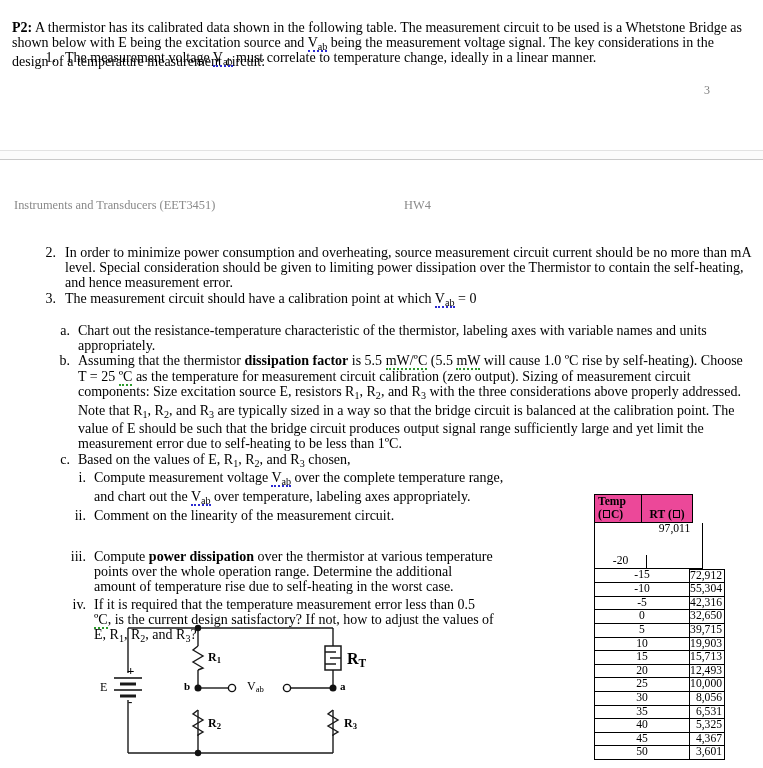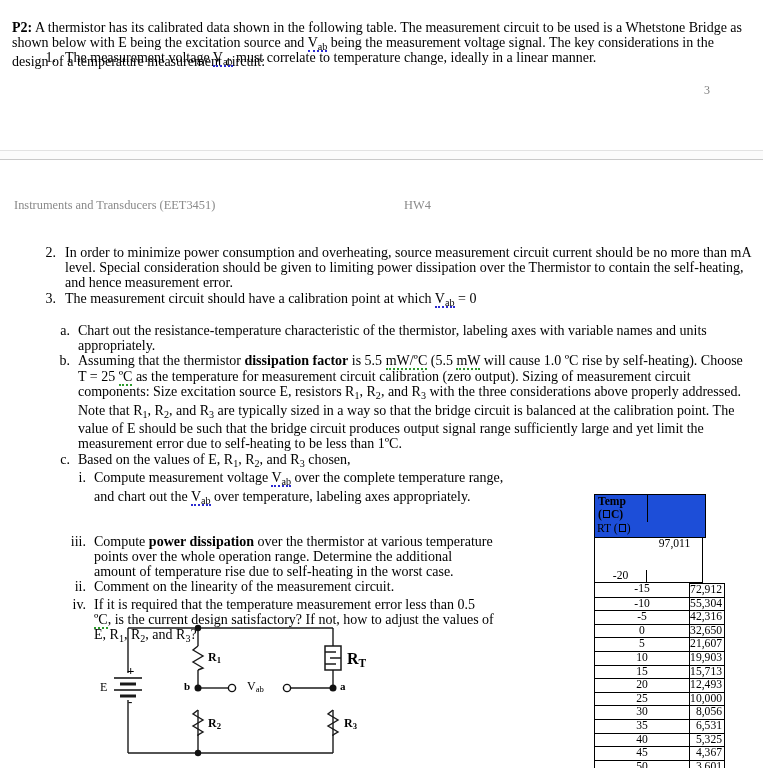--- a/index.html
+++ b/index.html
@@ -122,41 +122,40 @@
     position: absolute;
     left: 594px;
     top: 494px;
     font-family: "Liberation Serif", serif;
     font-size: 11.6px;
   }
   #calib-table .hdr {
     display: flex;
     border: 1px solid #000;
     box-sizing: border-box;
-    width: 112px;
-    background: #1d4ed8;
-    flex-direction: column;
+    width: 99px;
+    background: #ec4899;
   }
   #calib-table .hdr .h1 {
     width: 53px;
     box-sizing: border-box;
     border-right: 1px solid #000;
     padding: 1px 2px 1px 3px;
     font-weight: bold;
     line-height: 12.5px;
   }
   #calib-table .hdr .h2 {
     width: 56px;
     box-sizing: border-box;
     padding: 1px 2px;
-    font-weight: normal;
+    font-weight: bold;
     text-align: center;
     display: flex;
     align-items: flex-end;
-    justify-content: flex-start;
+    justify-content: center;
     line-height: 12.5px;
   }
   #calib-table .row0 {
     display: flex;
     width: 109px;
     box-sizing: border-box;
     border-left: 1px solid #000;
     border-right: 1px solid #000;
     border-bottom: 1px solid #000;
     background: #ffffff;
@@ -271,28 +270,28 @@
     <div class="num-row lvl1">
       <span class="num-marker" style="width:22px;">c.</span>
       <span class="num-body" style="padding-left:8px;"><span>Based on the values of E, R</span><sub>1</sub><span>, R</span><sub>2</sub><span>, and R</span><sub>3</sub><span> chosen,</span></span>
     </div>
 
     <div class="num-row lvl2">
       <span class="num-marker" style="width:22px;">i.</span>
       <span class="num-body" style="padding-left:8px;max-width:430px;"><span>Compute measurement voltage </span><span class="sp-err"><span>V</span><sub>ab</sub></span><span> over the complete temperature range, and chart out the </span><span class="sp-err"><span>V</span><sub>ab</sub></span><span> over temperature, labeling axes appropriately.</span></span>
     </div>
 
+    <div class="num-row lvl2">
+      <span class="num-marker" style="width:22px;">ii.</span>
+      <span class="num-body" style="padding-left:8px;max-width:430px;">Comment on the linearity of the measurement circuit.</span>
+    </div>
+
     <div class="num-row lvl2" style="margin-top:26px;">
       <span class="num-marker" style="width:22px;">iii.</span>
       <span class="num-body" style="padding-left:8px;max-width:400px;"><span>Compute </span><span class="bold">power dissipation</span><span> over the thermistor at various temperature points over the whole operation range.  Determine the additional amount of temperature rise due to self-heating in the worst case.</span></span>
-    </div>
-
-    <div class="num-row lvl2">
-      <span class="num-marker" style="width:22px;">ii.</span>
-      <span class="num-body" style="padding-left:8px;max-width:430px;">Comment on the linearity of the measurement circuit.</span>
     </div>
 
     <div class="num-row lvl2" style="margin-top:2px;">
       <span class="num-marker" style="width:22px;">iv.</span>
       <span class="num-body" style="padding-left:8px;max-width:400px;"><span>If it is required that the temperature measurement error less than 0.5 </span><span class="grm-err">ºC</span><span>, is the current design satisfactory? If not, how to adjust the values of E, R</span><sub>1</sub><span>, R</span><sub>2</sub><span>, and R</span><sub>3</sub><span>?</span></span>
     </div>
   </div>
 
 </div>
 
@@ -322,21 +321,21 @@
       <div class="rowN">
         <div class="c1">-5</div>
         <div class="c2">42,316</div>
       </div>
       <div class="rowN">
         <div class="c1">0</div>
         <div class="c2">32,650</div>
       </div>
       <div class="rowN">
         <div class="c1">5</div>
-        <div class="c2">21,607</div>
+        <div class="c2">39,715</div>
       </div>
       <div class="rowN">
         <div class="c1">10</div>
         <div class="c2">19,903</div>
       </div>
       <div class="rowN">
         <div class="c1">15</div>
         <div class="c2">15,713</div>
       </div>
       <div class="rowN">

